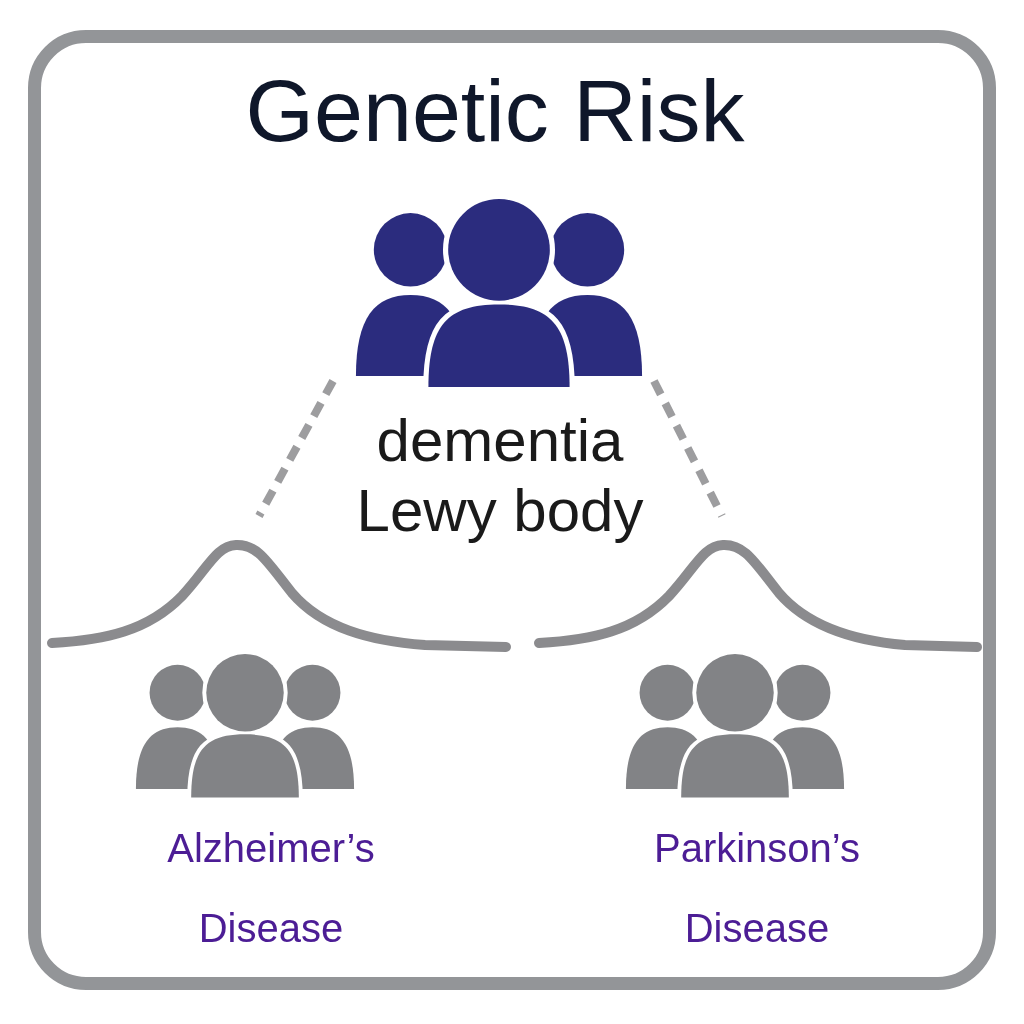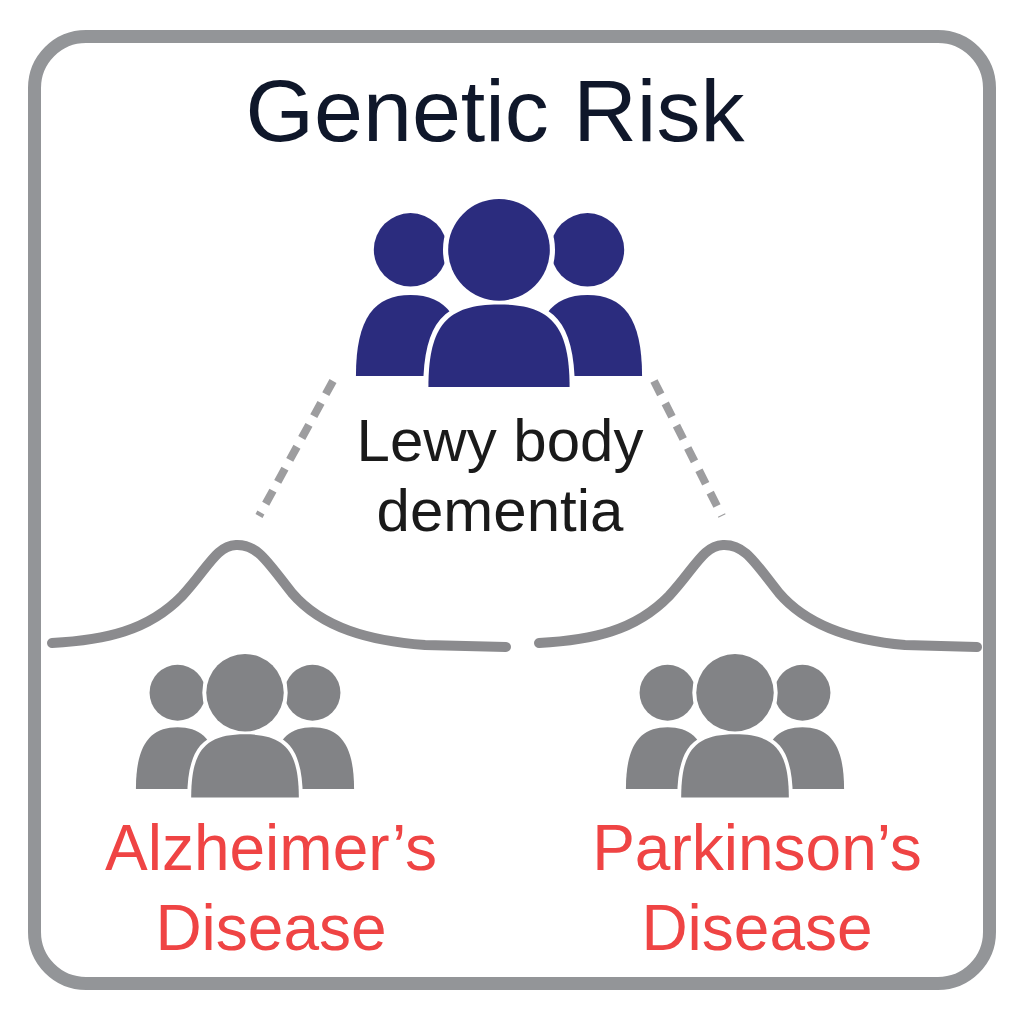--- a/index.html
+++ b/index.html
@@ -51,23 +51,23 @@
     text-align: center;
     font-size: 60px;
     line-height: 70px;
     color: #1a1a1a;
   }
   .branch-label {
     position: absolute;
     top: 808px;
     width: 540px;
     text-align: center;
-    font-size: 64px;
+    font-size: 40px;
     line-height: 80px;
-    color: #ef4444;
+    color: #4c1d95;
   }
   .branch-label-left  { left: 1px; }
   .branch-label-right { left: 487px; }
 </style>
 </head>
 <body>
 
 <div class="canvas">
 
   <div class="frame" style="border-color: rgb(147, 149, 152);"></div>
@@ -90,22 +90,22 @@
       <g stroke="#ffffff" stroke-width="11" fill="#ffffff">
         <circle cx="170" cy="54" r="54"></circle>
         <path d="M95,200 C95,134 115,112 170,112 C225,112 245,134 245,200 Z"></path>
       </g>
       <circle cx="170" cy="54" r="54"></circle>
       <path d="M95,200 C95,134 115,112 170,112 C225,112 245,134 245,200 Z"></path>
     </g>
   </svg>
 
   <div class="hub-label">
+    <div>dementia</div>
     <div>Lewy body</div>
-    <div>dementia</div>
   </div>
 
   <svg class="trio trio-left" viewBox="0 0 340 200" xmlns="http://www.w3.org/2000/svg">
     <g fill="#828386">
       <circle cx="76" cy="54" r="39"></circle>
       <path d="M18,188 C18,126 38,102 76,102 C114,102 134,126 134,188 Z"></path>
       <circle cx="264" cy="54" r="39"></circle>
       <path d="M206,188 C206,126 226,102 264,102 C302,102 322,126 322,188 Z"></path>
       <g stroke="#ffffff" stroke-width="11" fill="#ffffff">
         <circle cx="170" cy="54" r="54"></circle>

